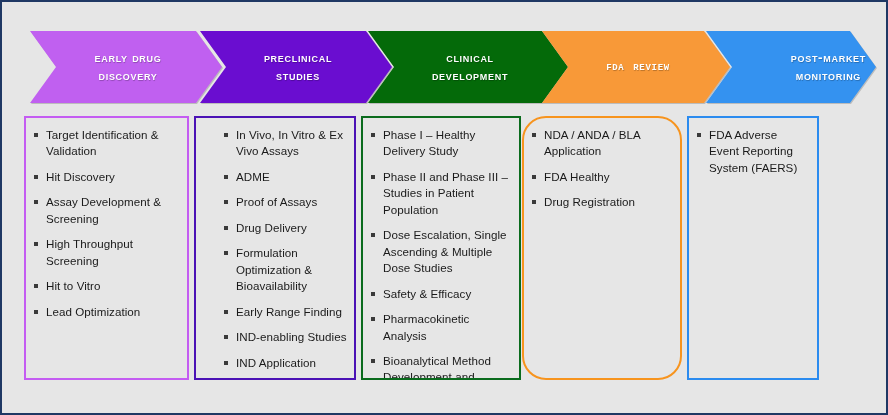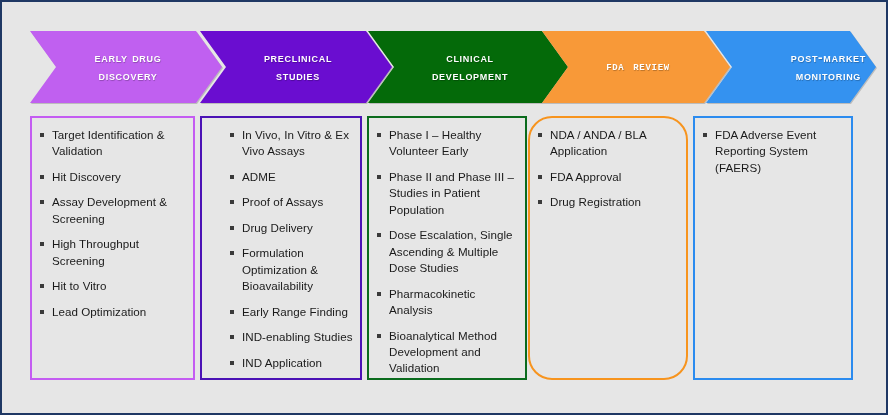--- a/index.html
+++ b/index.html
@@ -56,21 +56,21 @@
     text-transform: lowercase;
     padding-left: 14px;
     padding-right: 10px;
     text-shadow: 0.6px 0.6px 0.8px rgba(0,0,0,0.25);
     white-space: pre-line;
   }
 
   
   #box-row {
     position: absolute;
-    left: 28px;
+    left: 22px;
     top: 114px;
     width: 846px;
     height: 264px;
   }
   .stage-box {
     position: absolute;
     top: 0;
     height: 264px;
     box-sizing: border-box;
     background: #e6e6e6;
@@ -154,34 +154,35 @@
           <li class="bullet-item">Proof of Assays</li>
           <li class="bullet-item">Drug Delivery</li>
           <li class="bullet-item">Formulation Optimization &amp; Bioavailability</li>
           <li class="bullet-item">Early Range Finding</li>
           <li class="bullet-item">IND-enabling Studies</li>
           <li class="bullet-item">IND Application</li>
         </ul>
       </div>
       <div class="stage-box" style="left: 337px; width: 160px; border-color: rgb(10, 107, 29);">
         <ul class="bullet-list">
-          <li class="bullet-item">Phase I – Healthy Volunteer Early</li>
+          <li class="bullet-item">Phase I – Healthy Delivery Study</li>
           <li class="bullet-item">Phase II and Phase III – Studies in Patient Population</li>
           <li class="bullet-item">Dose Escalation, Single Ascending &amp; Multiple Dose Studies</li>
+          <li class="bullet-item">Safety &amp; Efficacy</li>
           <li class="bullet-item">Pharmacokinetic Analysis</li>
           <li class="bullet-item">Bioanalytical Method Development and Validation</li>
         </ul>
       </div>
       <div class="stage-box" style="left: 498px; width: 160px; border-color: rgb(247, 148, 30); border-radius: 24px;">
         <ul class="bullet-list">
           <li class="bullet-item">NDA / ANDA / BLA Application</li>
-          <li class="bullet-item">FDA Approval</li>
+          <li class="bullet-item">FDA Healthy</li>
           <li class="bullet-item">Drug Registration</li>
         </ul>
       </div>
-      <div class="stage-box" style="left: 663px; width: 160px; border-color: rgb(43, 139, 239);">
+      <div class="stage-box" style="left: 663px; width: 132px; border-color: rgb(43, 139, 239);">
         <ul class="bullet-list">
           <li class="bullet-item">FDA Adverse Event Reporting System (FAERS)</li>
         </ul>
       </div>
     </div>
 
 </div>
 
 </body></html>

